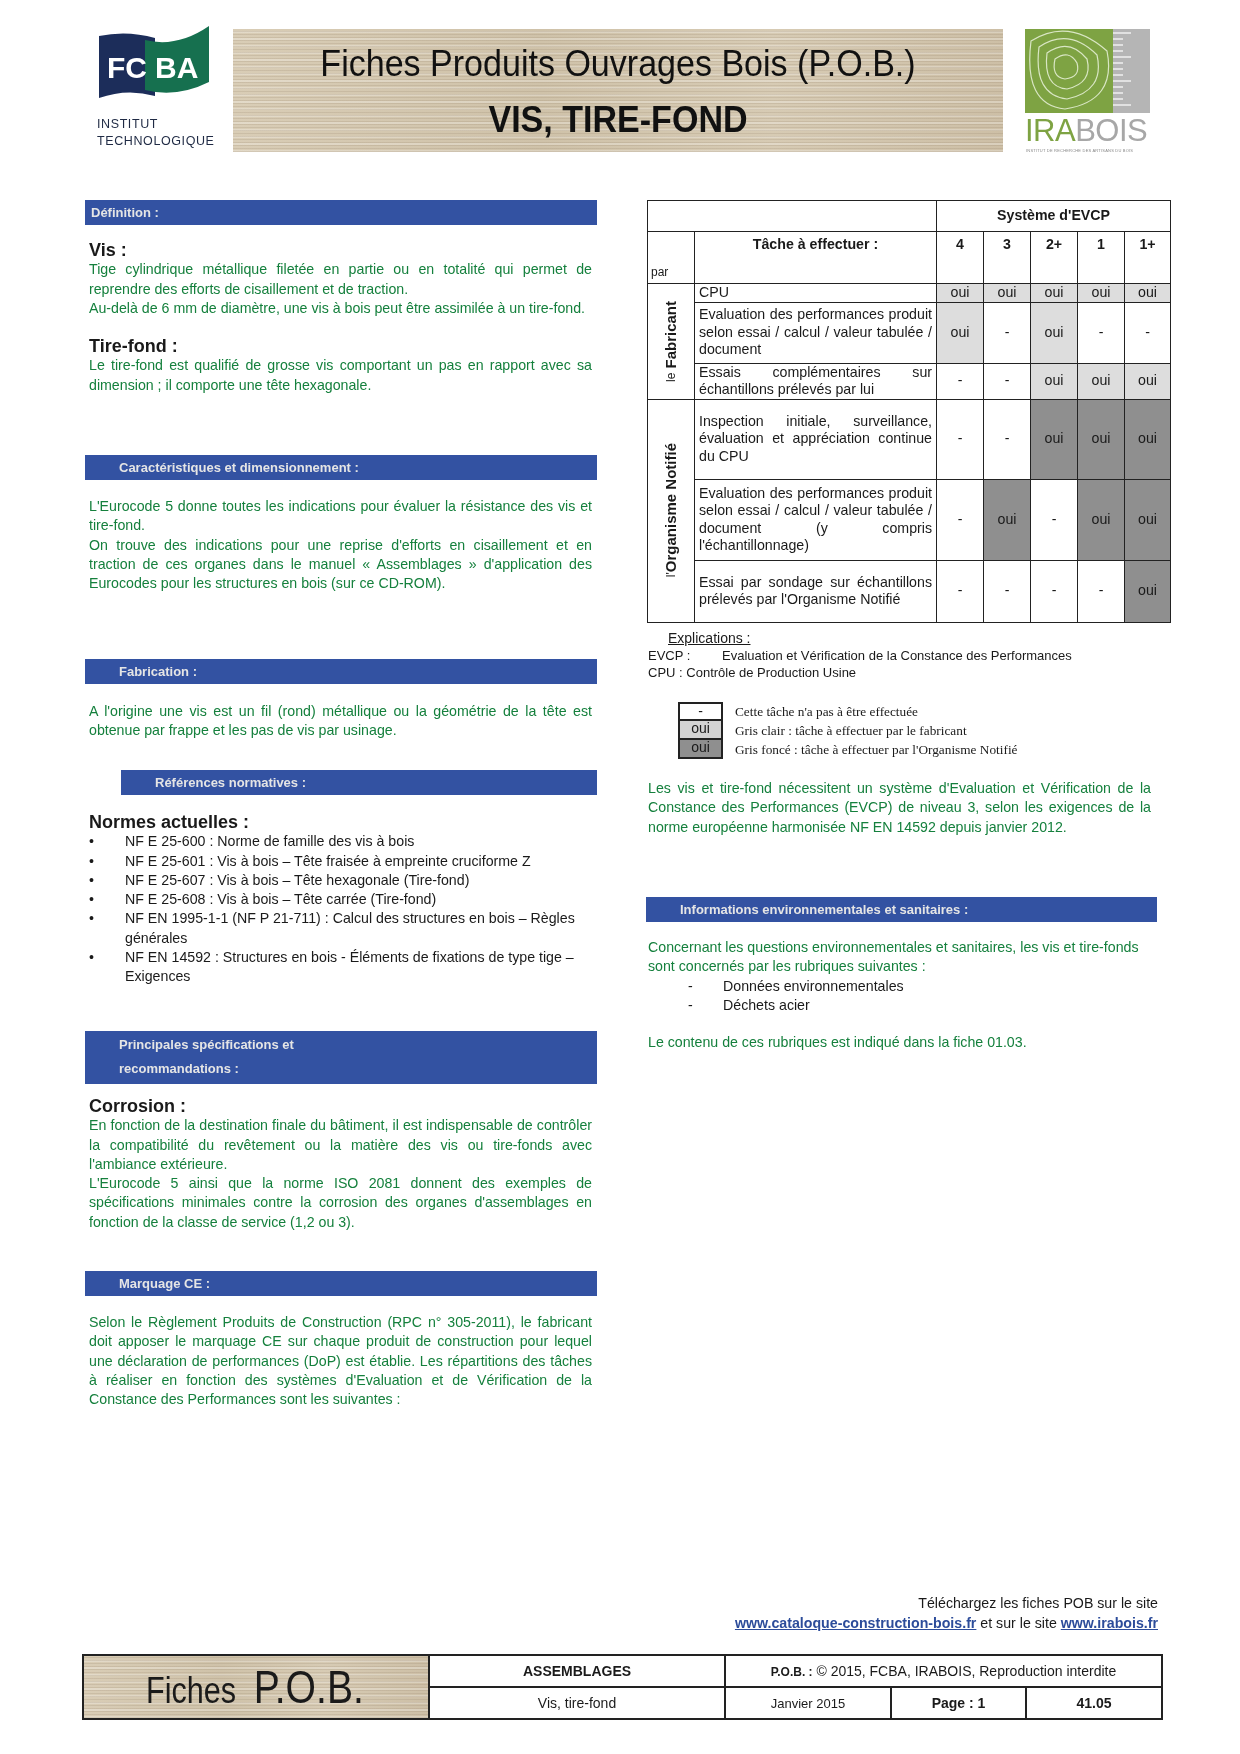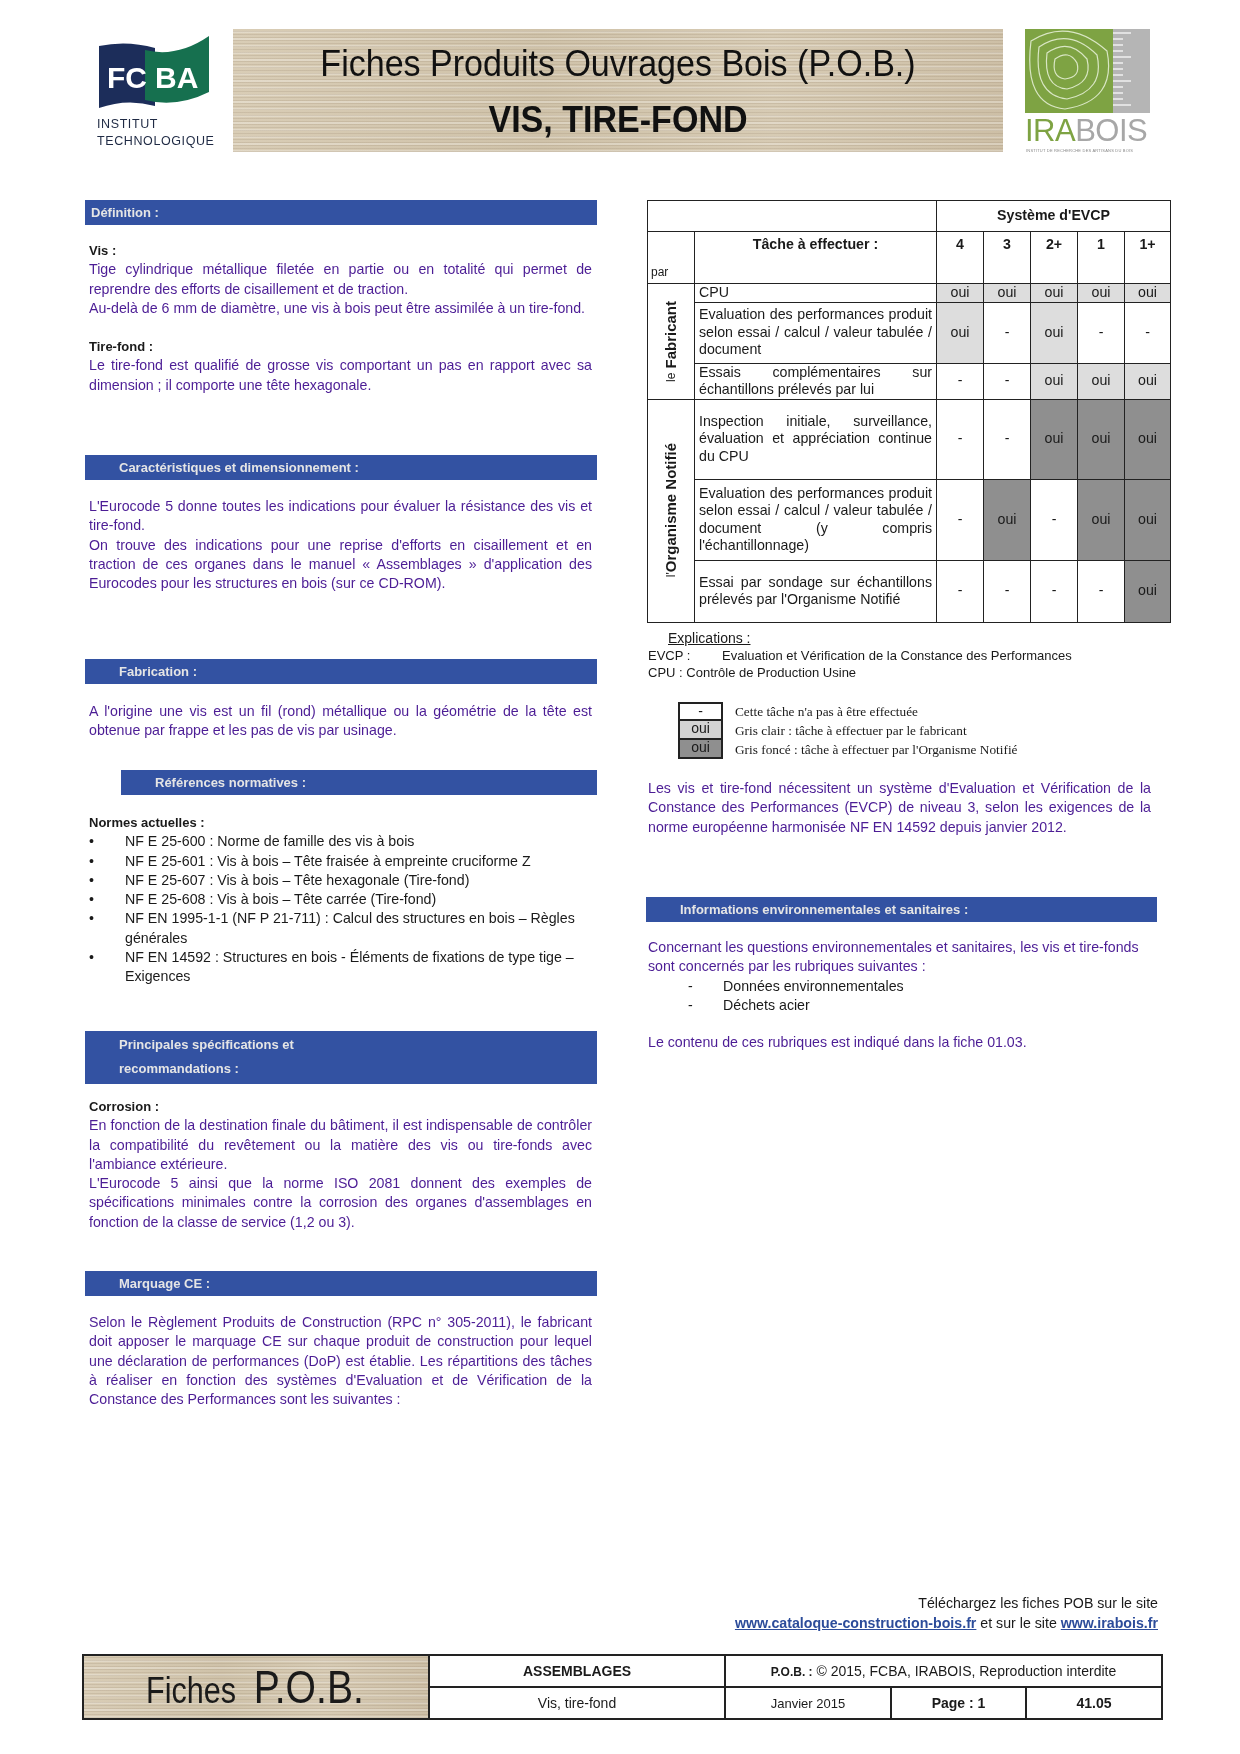--- a/index.html
+++ b/index.html
@@ -1,21 +1,21 @@
 <!DOCTYPE html>
 <html><head>
 <meta charset="utf-8">
 <style>
   * { box-sizing: border-box; margin: 0; padding: 0; }
   html, body { width: 1240px; height: 1754px; background: #ffffff; overflow: hidden; }
   body { position: relative; font-family: "Liberation Sans", "DejaVu Sans", sans-serif; color: #1a1a1a; }
   .abs { position: absolute; }
 
   
-  .fcba-logo { left: 97px; top: 36px; width: 114px; height: 76px; }
+  .fcba-logo { left: 97px; top: 26px; width: 114px; height: 76px; }
   .fcba-sub { left: 97px; top: 116px; font-size: 12.5px; letter-spacing: 0.6px; line-height: 17px; color: #1f2a44; }
   .wood { background-color: #d8ccb5;
           background-image:
             repeating-linear-gradient(0deg, rgba(140,120,95,0.18) 0px, rgba(140,120,95,0.18) 1px, transparent 1px, transparent 3px),
             repeating-linear-gradient(0deg, rgba(255,255,255,0.25) 0px, rgba(255,255,255,0.25) 2px, transparent 2px, transparent 7px),
             linear-gradient(90deg, #d9cdb6, #cfc2a9 40%, #d7cbb4 70%, #cdbfa6); }
   .banner { left: 233px; top: 29px; width: 770px; height: 123px; text-align: center; }
   .banner .t1 { position: absolute; left: 0; right: 0; top: 14px; font-size: 37px; color: #111; transform: scaleX(0.92); }
   .banner .t2 { position: absolute; left: 0; right: 0; top: 70px; font-size: 37px; font-weight: bold; color: #111; transform: scaleX(0.92); }
   .irabois { left: 1025px; top: 29px; width: 128px; height: 124px; }
@@ -23,22 +23,22 @@
   .irabois .grey { position: absolute; left: 88px; top: 0; width: 37px; height: 84px; background: #b5b5b5; }
   .irabois .word { position: absolute; left: 0; top: 86px; font-size: 31px; letter-spacing: -0.5px; line-height: 32px; }
   .irabois .word .g { color: #7ea343; }
   .irabois .word .s { color: #a7a7a7; }
   .irabois .tag { position: absolute; left: 1px; top: 119px; font-size: 4px; color: #888; white-space: nowrap; letter-spacing: 0.2px; }
 
   
   .hd { background: #3352a2; color: #e5e5e5; font-weight: bold; font-size: 13px; line-height: 25px; height: 25px; padding-left: 6px; }
   .hd.ind { padding-left: 34px; }
   .hd.two { height: 53px; line-height: 24px; padding-top: 2px; }
-  .txt { font-size: 14.2px; line-height: 19.3px; text-align: justify; color: #4c1d95; }
-  .lbl { font-weight: bold; font-size: 13px; line-height: 19.3px; }
+  .txt { font-size: 14.2px; line-height: 19.3px; text-align: justify; color: #15803d; }
+  .lbl { font-weight: bold; font-size: 18px; line-height: 19.3px; }
 
   ul.bul { list-style: none; }
   ul.bul li { position: relative; padding-left: 36px; font-size: 14.2px; line-height: 19.3px; }
   ul.bul li::before { content: "\2022"; position: absolute; left: 0; top: 0; }
   ul.dash { list-style: none; }
   ul.dash li { position: relative; padding-left: 75px; font-size: 14.2px; line-height: 19px; }
   ul.dash li::before { content: "-"; position: absolute; left: 40px; }
 
   
   table.evcp { position: absolute; left: 647px; top: 200px; width: 523px; border-collapse: collapse; table-layout: fixed; font-size: 14.2px; }

